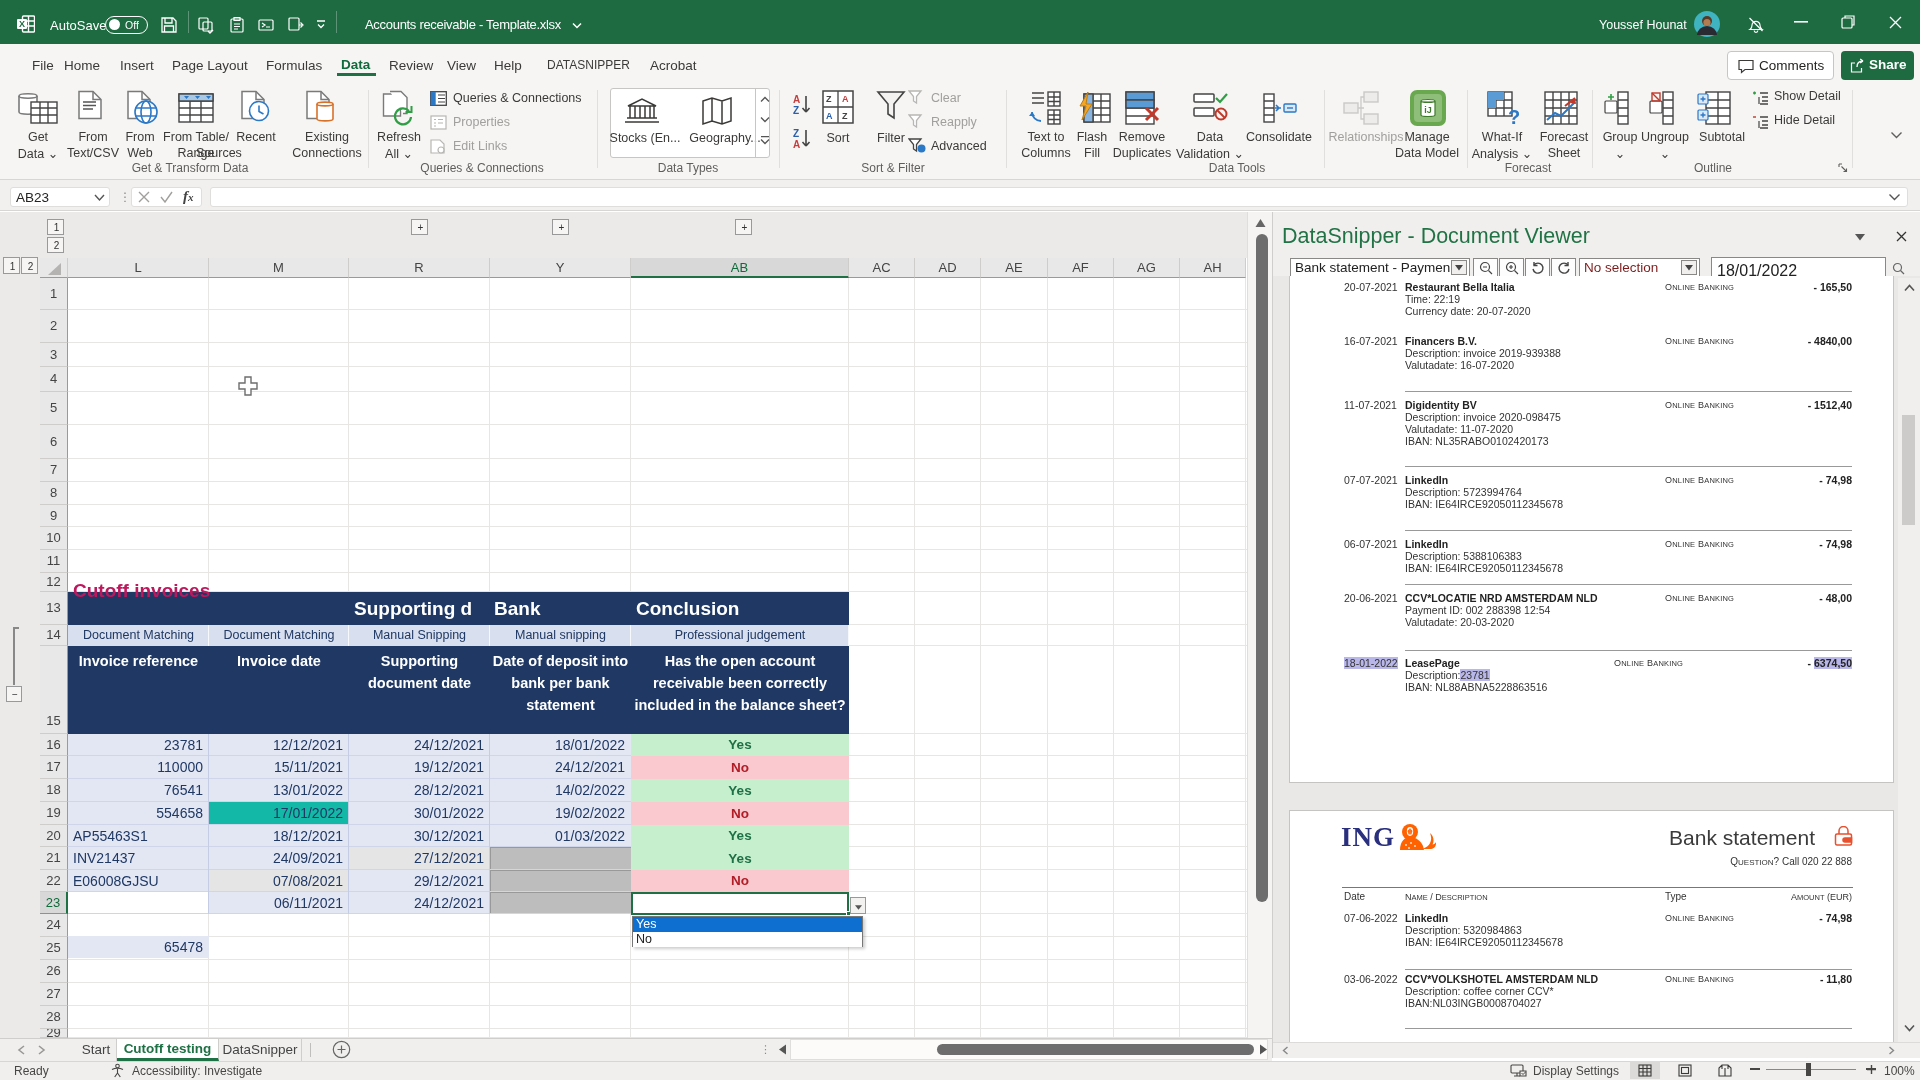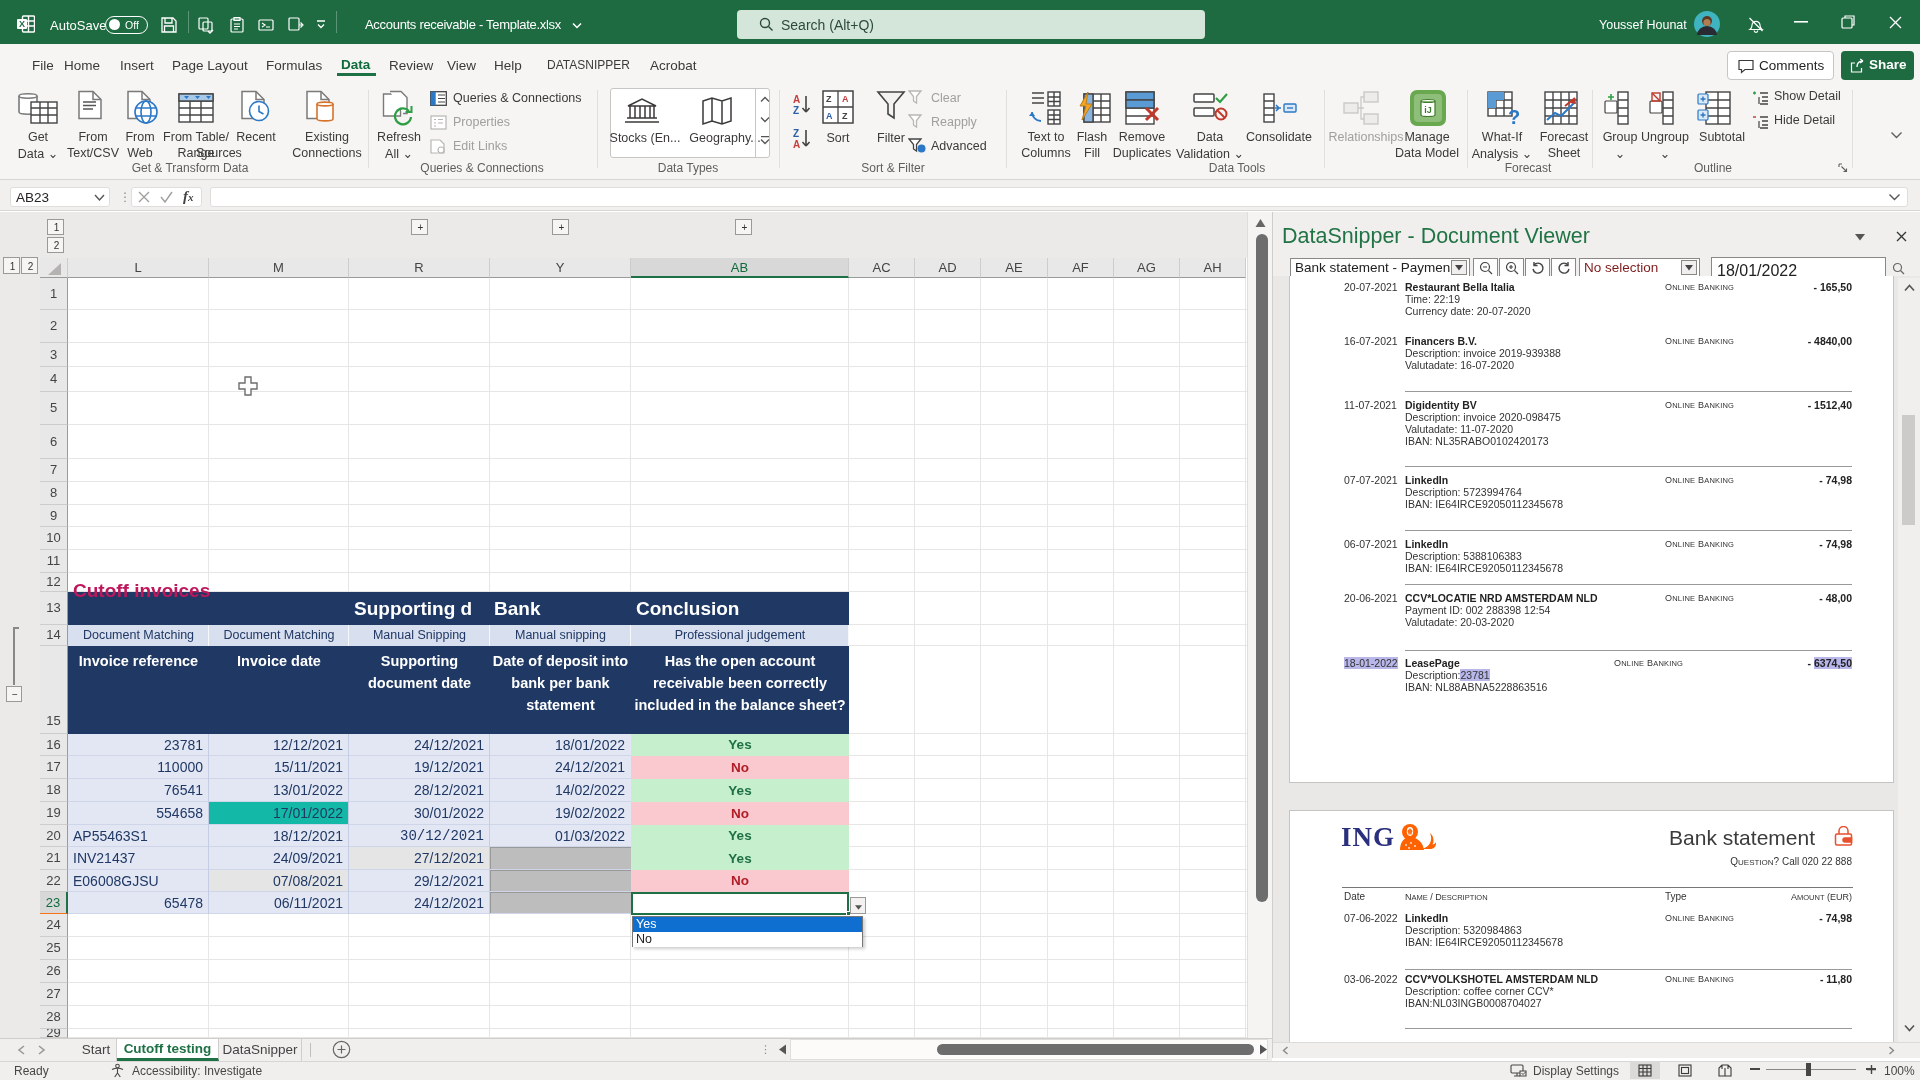--- a/index.html
+++ b/index.html
@@ -46,27 +46,20 @@
       <path d="M12 9 h3 M13.5 6.5 l2.5 2.5 -2.5 2.5"></path>
   </svg>
   <svg class="abs" style="left:315px;top:20px" width="12" height="10" viewBox="0 0 12 10" fill="none" stroke="#fff" stroke-width="1.3">
     <path d="M2 1 h8 M3 4.5 l3 3 3-3"></path>
   </svg>
   <span class="abs" style="left:336px;top:11px;width:1px;height:22px;background:#5d9377"></span>
   <span class="abs" style="left:365px;top:17px;font-size:13px;letter-spacing:-0.3px">Accounts receivable - Template.xlsx</span>
   <svg class="abs" style="left:572px;top:22px" width="10" height="8" viewBox="0 0 10 8">
       <path d="M1 1.5 l4 4 4-4" fill="none" stroke="#fff" stroke-width="1.5"></path>
     </svg>
-  <span class="abs" style="left:737px;top:10px;width:468px;height:29px;background:#d4e6da;border-radius:4px;">
-    <svg class="abs" style="left:22px;top:7px" width="15" height="15" viewBox="0 0 15 15" fill="none" stroke="#2c4a3a" stroke-width="1.4">
-        <circle cx="6" cy="6" r="4.5"></circle>
-        <path d="M9.5 9.5 l4 4"></path>
-      </svg>
-    <span class="abs" style="left:44px;top:7px;font-size:14px;color:#2c4a3a">Search (Alt+Q)</span>
-  </span>
   <span class="abs" style="left:1599px;top:18px;font-size:12.5px;">Youssef Hounat</span>
   <svg class="abs" style="left:1694px;top:11px" width="26" height="26" viewBox="0 0 26 26">
     <circle cx="13" cy="13" r="13" fill="#3fb3c0"></circle>
     <circle cx="13" cy="10" r="5" fill="#5a3825"></circle>
     <path d="M3 24 a10 9 0 0 1 20 0 z" fill="#2a2a33"></path>
     <circle cx="13" cy="11.5" r="3.6" fill="#b07d52"></circle>
   </svg>
   <svg class="abs" style="left:1747px;top:16px" width="18" height="18" viewBox="0 0 18 18" fill="none" stroke="#fff" stroke-width="1.2">
     <path d="M7.2 14.5 a1.8 1.8 0 0 0 3.6 0"></path>
       <path d="M3 13.5 h12 c-1.5-1-2-2.5-2-4.2 a4 4 0 0 0 -8 0 c0 1.7 -.5 3.2 -2 4.2 z"></path>
@@ -669,21 +662,21 @@
 <div class="abs" style="left:631px;top:802px;width:218px;height:23px;background:#fac8cf;overflow:hidden;">
     <div style="text-align:center;font-size:13.5px;font-weight:bold;color:#b01d26;line-height:23px">No</div>
   </div>
 <span class="abs" style="left:68px;top:824px;width:563px;height:1px;background:#cfd6e9"></span>
 <div class="abs" style="left:68px;top:825px;width:141px;height:22px;background:#e3e7f4;overflow:hidden;">
     <div style="text-align:left;padding-left:5px;font-size:14px;color:#1f3864;line-height:22px">AP55463S1</div>
   </div>
 <div class="abs" style="left:209px;top:825px;width:140px;height:22px;background:#e3e7f4;overflow:hidden;">
     <div style="text-align:right;padding-right:6px;font-size:14px;color:#1f3864;line-height:22px">18/12/2021</div>
   </div>
-<div class="abs" style="left:349px;top:825px;width:141px;height:22px;background:#e3e7f4;overflow:hidden;font-family:Liberation Mono, monospace;">
+<div class="abs" style="left:349px;top:825px;width:141px;height:22px;background:#e3e7f4;overflow:hidden;">
     <div style="text-align:right;padding-right:6px;font-size:14px;color:#1f3864;line-height:22px">30/12/2021</div>
   </div>
 <div class="abs" style="left:490px;top:825px;width:141px;height:22px;background:#e3e7f4;overflow:hidden;">
     <div style="text-align:right;padding-right:6px;font-size:14px;color:#1f3864;line-height:22px">01/03/2022</div>
   </div>
 <div class="abs" style="left:631px;top:825px;width:218px;height:22px;background:#c6efce;overflow:hidden;">
     <div style="text-align:center;font-size:13.5px;font-weight:bold;color:#1e7044;line-height:22px">Yes</div>
   </div>
 <span class="abs" style="left:68px;top:846px;width:563px;height:1px;background:#cfd6e9"></span>
 <div class="abs" style="left:68px;top:847px;width:141px;height:23px;background:#e3e7f4;overflow:hidden;">
@@ -707,21 +700,21 @@
     <div style="text-align:right;padding-right:6px;font-size:14px;color:#1f3864;line-height:22px">07/08/2021</div>
   </div>
 <div class="abs" style="left:349px;top:870px;width:141px;height:22px;background:#e3e7f4;overflow:hidden;">
     <div style="text-align:right;padding-right:6px;font-size:14px;color:#1f3864;line-height:22px">29/12/2021</div>
   </div>
 <div class="abs" style="left:490px;top:870px;width:141px;height:22px;background:#bdbdbd;overflow:hidden;border-top:1px solid #999;border-left:1px solid #999;"></div>
 <div class="abs" style="left:631px;top:870px;width:218px;height:22px;background:#fac8cf;overflow:hidden;">
     <div style="text-align:center;font-size:13.5px;font-weight:bold;color:#b01d26;line-height:22px">No</div>
   </div>
 <span class="abs" style="left:68px;top:891px;width:563px;height:1px;background:#cfd6e9"></span>
-<div class="abs" style="left:68px;top:892px;width:141px;height:22px;background:#e3e7f4;overflow:hidden;">
+<div class="abs" style="left:68px;top:936px;width:141px;height:22px;background:#e3e7f4;overflow:hidden;">
     <div style="text-align:right;padding-right:6px;font-size:14px;color:#1f3864;line-height:22px">65478</div>
   </div>
 <div class="abs" style="left:209px;top:892px;width:140px;height:22px;background:#e3e7f4;overflow:hidden;">
     <div style="text-align:right;padding-right:6px;font-size:14px;color:#1f3864;line-height:22px">06/11/2021</div>
   </div>
 <div class="abs" style="left:349px;top:892px;width:141px;height:22px;background:#e3e7f4;overflow:hidden;">
     <div style="text-align:right;padding-right:6px;font-size:14px;color:#1f3864;line-height:22px">24/12/2021</div>
   </div>
 <div class="abs" style="left:490px;top:892px;width:141px;height:22px;background:#bdbdbd;overflow:hidden;border-top:1px solid #999;border-left:1px solid #999;"></div>
 <span class="abs" style="left:68px;top:913px;width:563px;height:1px;background:#cfd6e9"></span>

